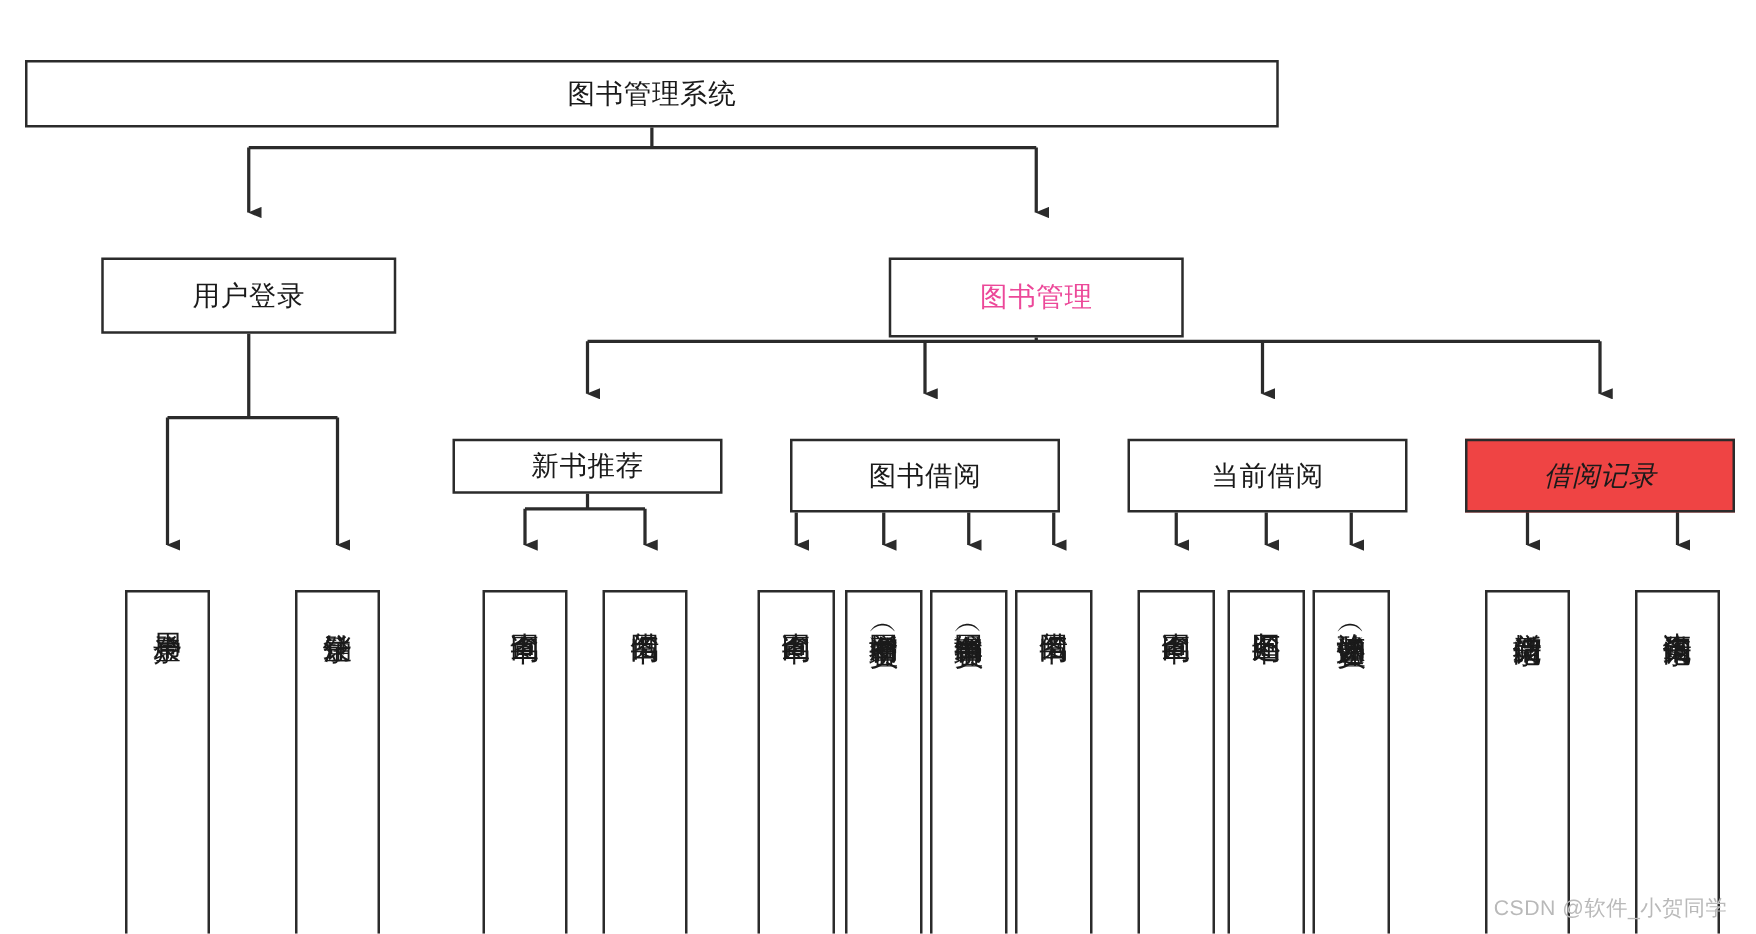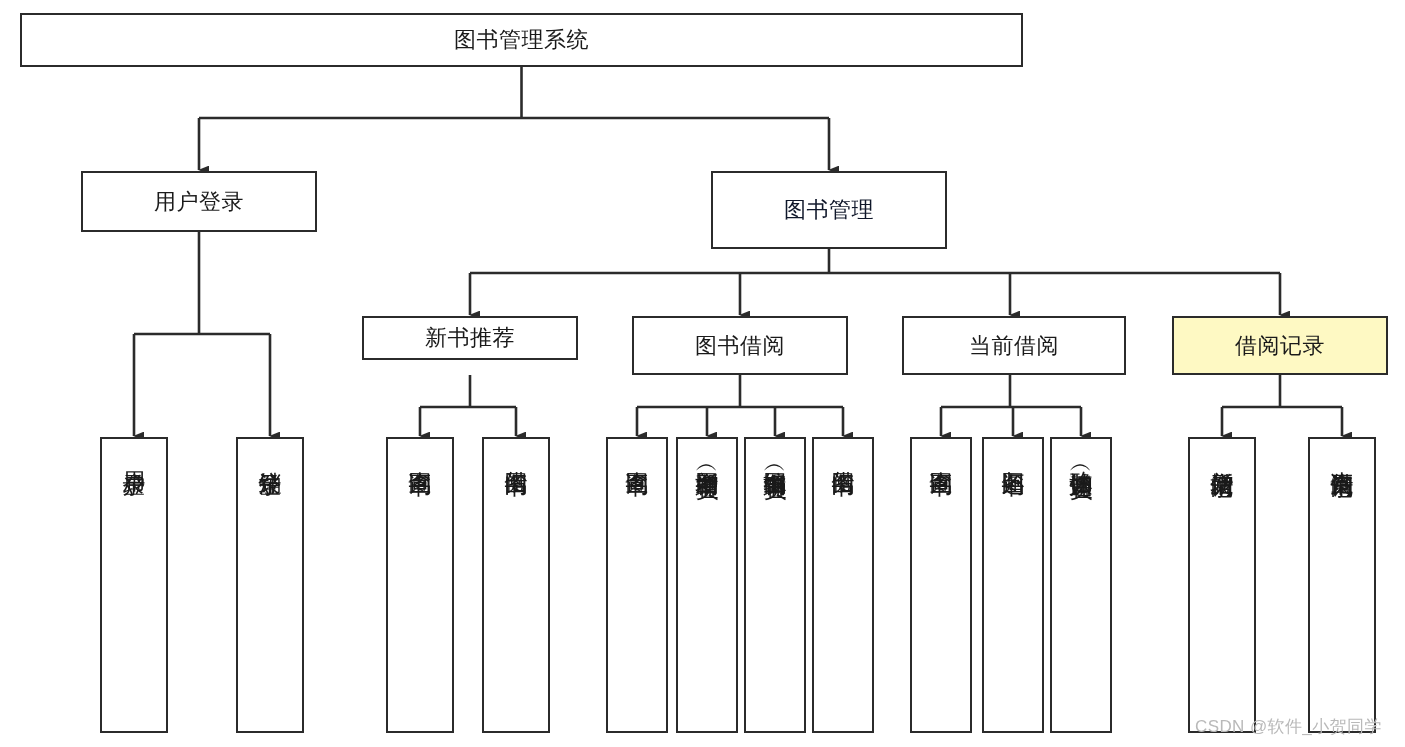--- a/index.html
+++ b/index.html
@@ -26,20 +26,21 @@
   }
   .node {
     position: absolute;
     box-sizing: border-box;
     background: #ffffff;
     border: 2px solid #2b2b2b;
     display: flex;
     align-items: center;
     justify-content: center;
     color: #1a1a1a;
+    margin-top: 35px;
   }
   .node-label {
     display: block;
     text-align: center;
     line-height: 1.18;
     white-space: pre;
   }
   .node.horiz .node-label {
     font-size: 22px;
     letter-spacing: 0.5px;
@@ -112,33 +113,33 @@
       </g>
   </svg>
 
   <div id="nodes">
       <div class="node horiz" id="node-root" style="left: 20px; top: 13px; width: 1003px; height: 54px; border-color: rgb(43, 43, 43); background: rgb(255, 255, 255); color: rgb(26, 26, 26);">
         <span class="node-label">图书管理系统</span>
       </div>
       <div class="node horiz" id="node-user-login" style="left: 81px; top: 171px; width: 236px; height: 61px; border-color: rgb(43, 43, 43); background: rgb(255, 255, 255); color: rgb(26, 26, 26);">
         <span class="node-label">用户登录</span>
       </div>
-      <div class="node horiz" id="node-book-manage" style="left: 711px; top: 171px; width: 236px; height: 78px; border-color: rgb(43, 43, 43); background: rgb(255, 255, 255); color: #0f172a;">
+      <div class="node horiz" id="node-book-manage" style="left: 711px; top: 171px; width: 236px; height: 64px; border-color: rgb(43, 43, 43); background: rgb(255, 255, 255); color: #ec4899;">
         <span class="node-label">图书管理</span>
       </div>
       <div class="node horiz" id="node-new-book-rec" style="left: 362px; top: 316px; width: 216px; height: 44px; border-color: rgb(43, 43, 43); background: rgb(255, 255, 255); color: rgb(26, 26, 26);">
         <span class="node-label">新书推荐</span>
       </div>
       <div class="node horiz" id="node-book-borrow" style="left: 632px; top: 316px; width: 216px; height: 59px; border-color: rgb(43, 43, 43); background: rgb(255, 255, 255); color: rgb(26, 26, 26);">
         <span class="node-label">图书借阅</span>
       </div>
       <div class="node horiz" id="node-current-borrow" style="left: 902px; top: 316px; width: 224px; height: 59px; border-color: rgb(43, 43, 43); background: rgb(255, 255, 255); color: rgb(26, 26, 26);">
         <span class="node-label">当前借阅</span>
       </div>
-      <div class="node horiz" id="node-borrow-record" style="left: 1172px; top: 316px; width: 216px; height: 59px; border-color: rgb(43, 43, 43); background: #fef9c3; color: rgb(26, 26, 26);">
+      <div class="node horiz" id="node-borrow-record" style="left: 1172px; top: 316px; width: 216px; height: 59px; border-color: rgb(43, 43, 43); background: #ef4444; color: rgb(26, 26, 26); font-style: italic;">
         <span class="node-label">借阅记录</span>
       </div>
       <div class="node vert" id="node-leaf-user-login" style="left: 100px; top: 437px; width: 68px; height: 296px; border-color: rgb(43, 43, 43); background: rgb(255, 255, 255); color: rgb(26, 26, 26);">
         <span class="node-label">用户登录</span>
       </div>
       <div class="node vert" id="node-leaf-user-logout" style="left: 236px; top: 437px; width: 68px; height: 296px; border-color: rgb(43, 43, 43); background: rgb(255, 255, 255); color: rgb(26, 26, 26);">
         <span class="node-label">注销登录</span>
       </div>
       <div class="node vert" id="node-leaf-query-book-1" style="left: 386px; top: 437px; width: 68px; height: 296px; border-color: rgb(43, 43, 43); background: rgb(255, 255, 255); color: rgb(26, 26, 26);">
         <span class="node-label">查询图书</span>

